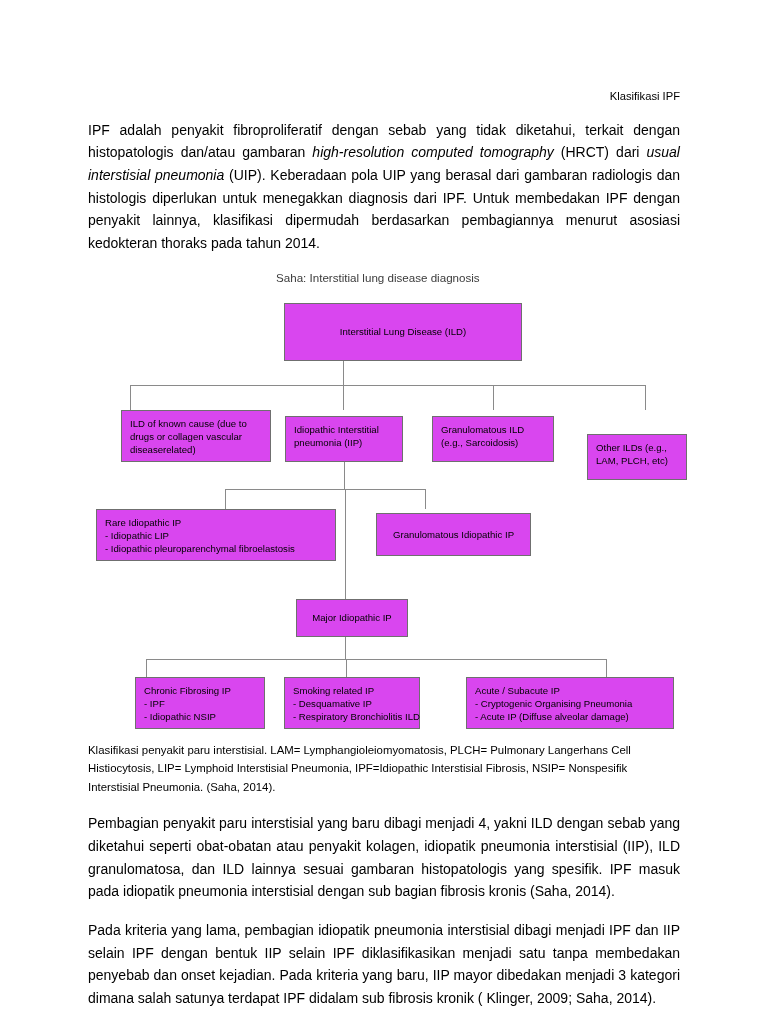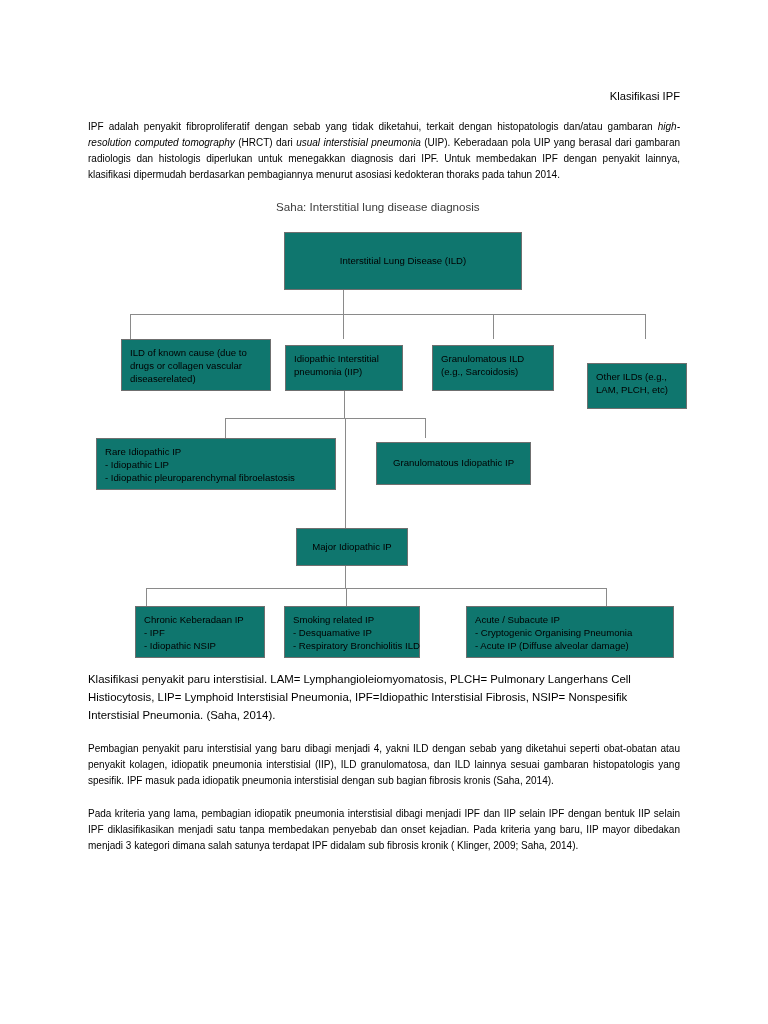--- a/index.html
+++ b/index.html
@@ -27,21 +27,21 @@
     top: 88px;
     width: 592px;
   }
   .heading {
     font-size: 11.2px;
     line-height: 1.5;
     margin: 0 0 14px 0;
     text-align: right;
   }
   p.para {
-    font-size: 10px;
+    font-size: 14px;
     line-height: 1.62;
     text-align: justify;
     margin: 0 0 16px 0;
   }
   p.para.last { margin-bottom: 0; }
   .it { font-style: italic; }
 
   
   .figure {
     position: relative;
@@ -53,21 +53,21 @@
     position: absolute;
     left: 188px;
     top: 0px;
     font-size: 11.6px;
     color: #3b3b3b;
     white-space: nowrap;
   }
   .node {
     position: absolute;
     border: 1px solid #6f6f6f;
-    background: #0f766e;
+    background: #d946ef;
     box-sizing: border-box;
     font-size: 9.6px;
     line-height: 1.38;
     color: #000;
     padding: 6px 8px;
   }
   .node.center {
     display: flex;
     align-items: center;
     justify-content: center;
@@ -162,21 +162,21 @@
         <span class="ln">Major Idiopathic IP</span>
       </div>
 
       <div class="conn v" style="left:257px; top:366px; height:22px;"></div>
       <div class="conn h" style="left:58px; top:388px; width:460px;"></div>
       <div class="conn v" style="left:58px; top:388px; height:18px;"></div>
       <div class="conn v" style="left:258px; top:388px; height:18px;"></div>
       <div class="conn v" style="left:518px; top:388px; height:18px;"></div>
 
       <div class="node leftal" style="left:47px; top:406px; width:130px; height:52px;">
-        <span class="ln">Chronic Keberadaan IP</span>
+        <span class="ln">Chronic Fibrosing IP</span>
         <span class="ln">- IPF</span>
         <span class="ln">- Idiopathic NSIP</span>
       </div>
 
       <div class="node leftal" style="left:196px; top:406px; width:136px; height:52px;">
         <span class="ln">Smoking related IP</span>
         <span class="ln">- Desquamative IP</span>
         <span class="ln">- Respiratory Bronchiolitis ILD</span>
       </div>
 

